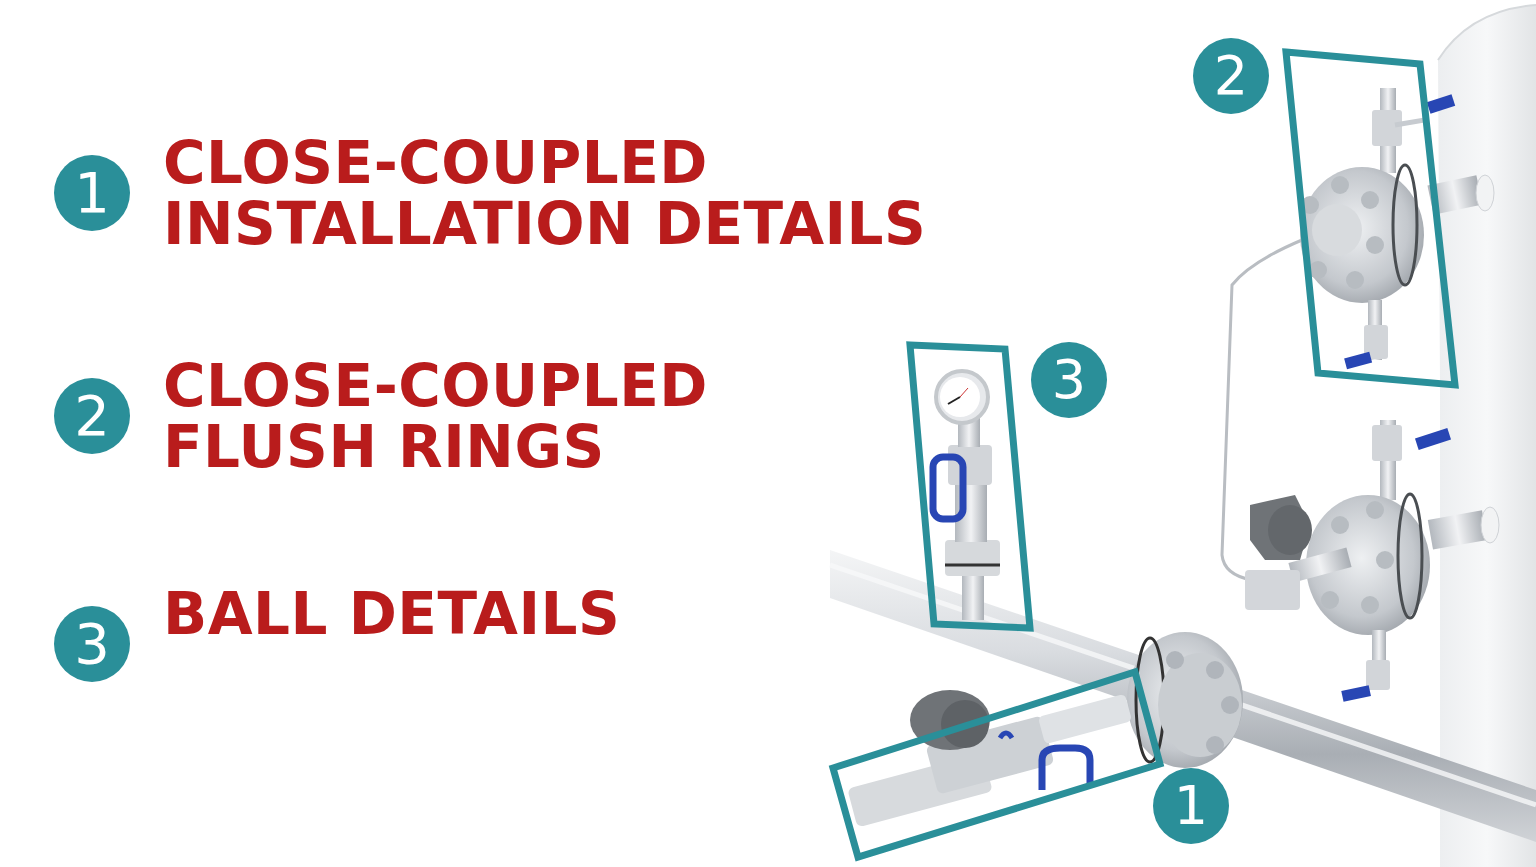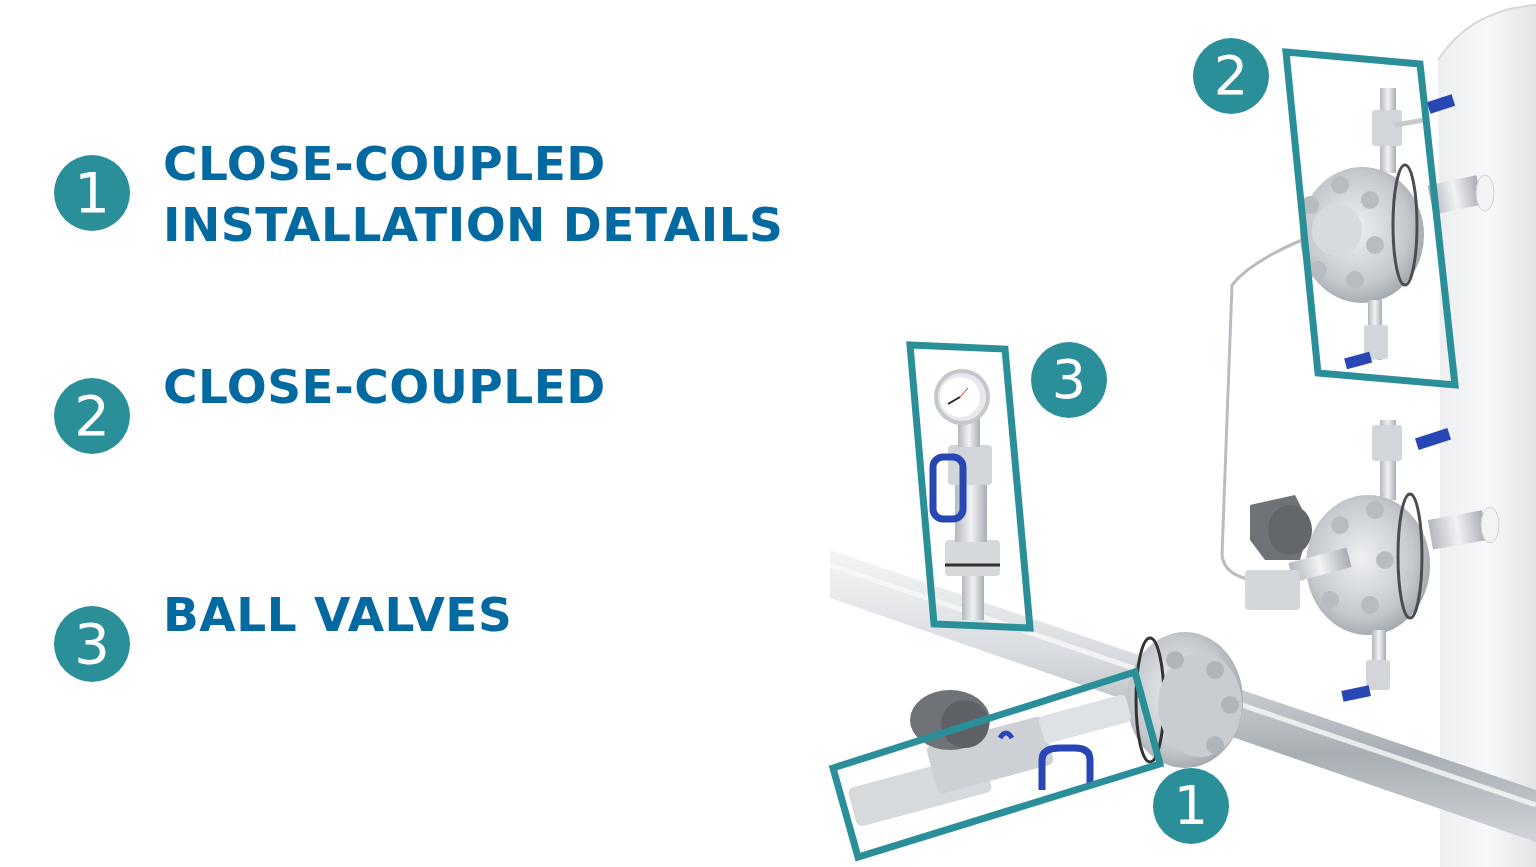--- a/index.html
+++ b/index.html
@@ -1,44 +1,45 @@
 <!DOCTYPE html>
 <html><head>
 <meta charset="utf-8">
 <style>
   html,body{margin:0;padding:0;}
   body{width:1536px;height:867px;background:#ffffff;position:relative;overflow:hidden;font-family:"DejaVu Sans","Liberation Sans",sans-serif;}
   .legend-item{position:absolute;left:54px;display:flex;align-items:flex-start;}
   .badge{width:76px;height:76px;border-radius:50%;background:#2a8f99;color:#fff;display:flex;align-items:center;justify-content:center;font-family:"DejaVu Sans",sans-serif;font-size:56px;font-weight:400;line-height:1;}
-  .legend-text{position:absolute;left:109px;top:-22px;color:#0369a1;font-weight:700;font-size:47px;line-height:61px;white-space:nowrap;letter-spacing:0.5px;}
+  .legend-text{position:absolute;left:109px;top:-22px;color:#b91c1c;font-weight:700;font-size:58px;line-height:61px;white-space:nowrap;letter-spacing:0.5px;}
   .art{position:absolute;left:0;top:0;}
   .callout-badge{position:absolute;width:76px;height:76px;border-radius:50%;background:#2a8f99;color:#fff;display:flex;align-items:center;justify-content:center;font-size:54px;line-height:1;}
 </style>
 </head>
 <body>
 
 <div class="legend-item" style="top:155px;">
   <div class="badge">1</div>
   <div class="legend-text">
     <div>CLOSE-COUPLED</div>
     <div>INSTALLATION DETAILS</div>
   </div>
 </div>
 
 <div class="legend-item" style="top:378px;">
   <div class="badge">2</div>
   <div class="legend-text">
     <div>CLOSE-COUPLED</div>
+    <div>FLUSH RINGS</div>
   </div>
 </div>
 
 <div class="legend-item" style="top:606px;">
   <div class="badge">3</div>
   <div class="legend-text">
-    <div>BALL VALVES</div>
+    <div>BALL DETAILS</div>
   </div>
 </div>
 
 <svg class="art" width="1536" height="867" viewBox="0 0 1536 867">
   <defs>
     <linearGradient id="pipeGrad" x1="0" y1="0" x2="0" y2="1">
       <stop offset="0" stop-color="#f4f5f6"></stop>
       <stop offset="0.35" stop-color="#d9dce0"></stop>
       <stop offset="0.7" stop-color="#a9aeb4"></stop>
       <stop offset="1" stop-color="#d0d3d7"></stop>

